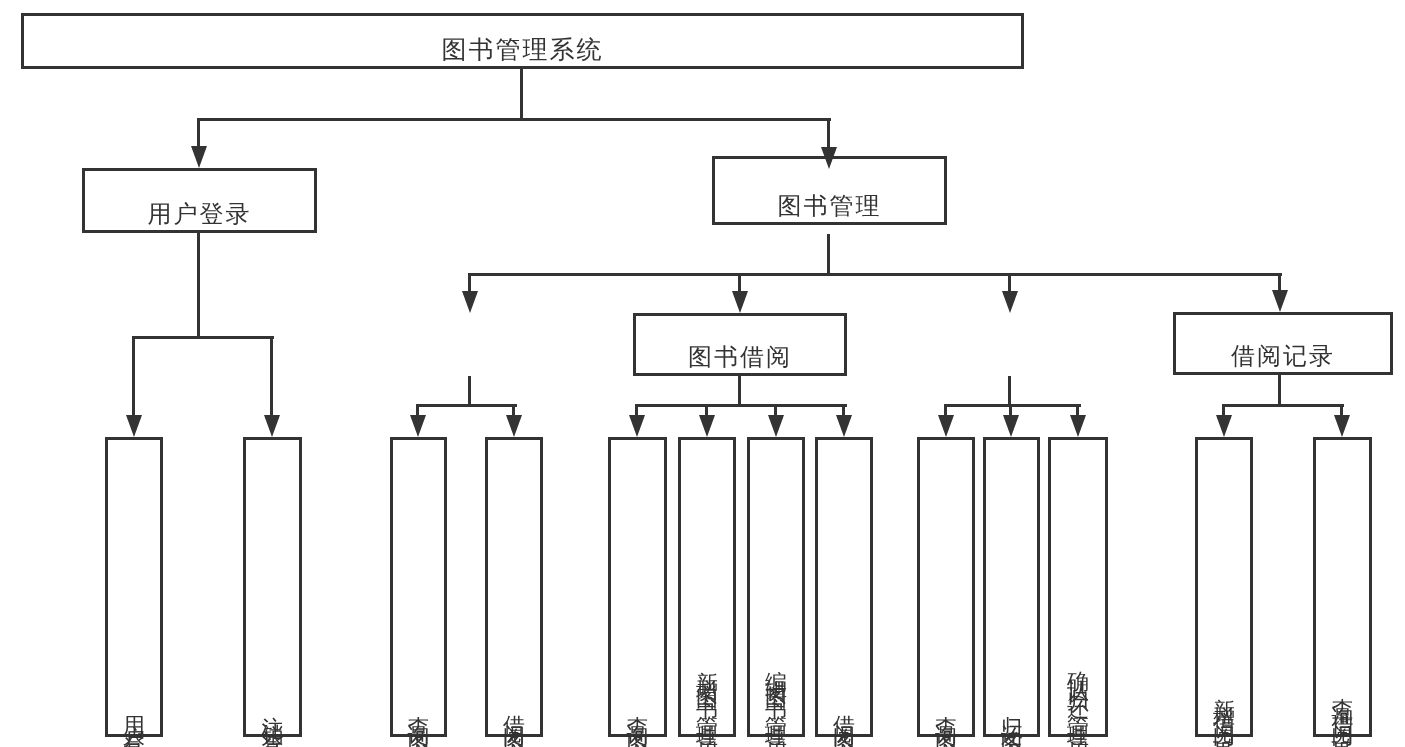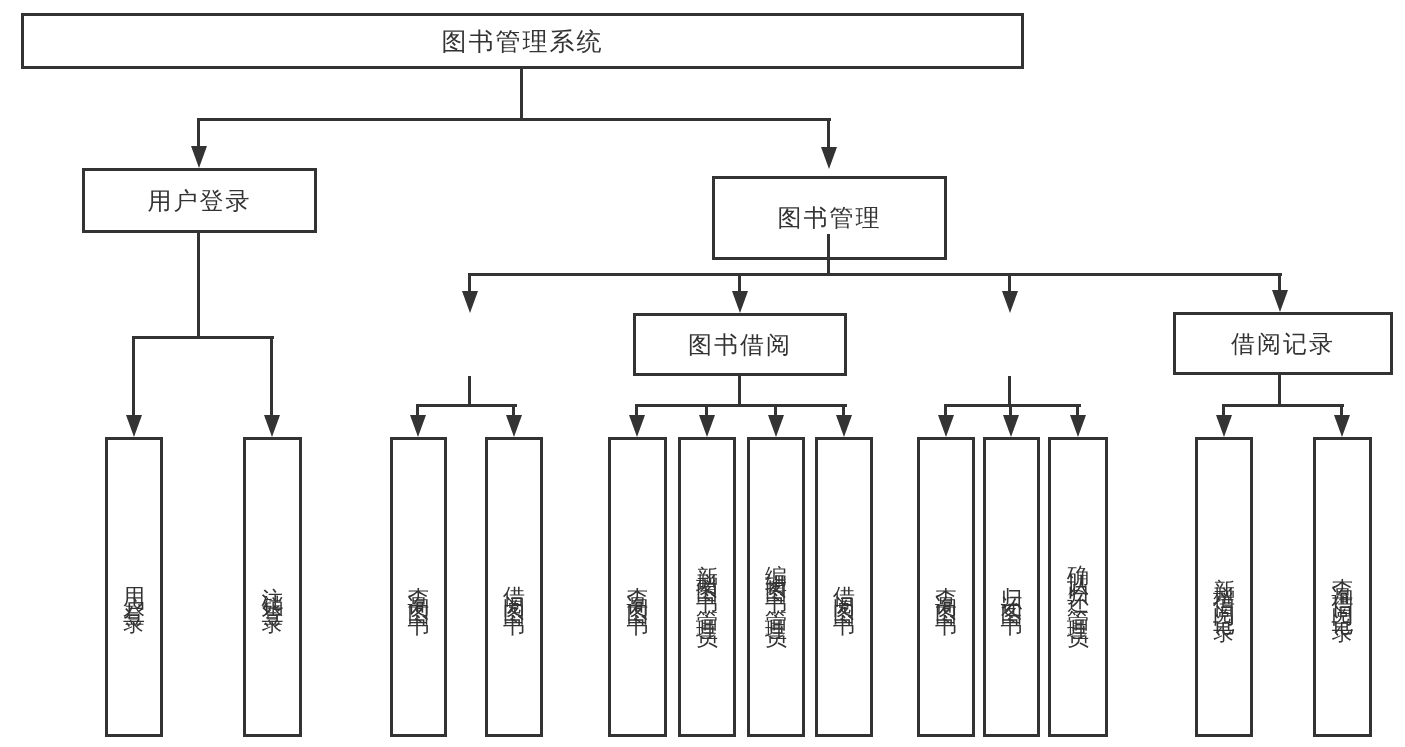--- a/index.html
+++ b/index.html
@@ -9,21 +9,21 @@
     background:#ffffff;
     font-family:"Liberation Sans","DejaVu Sans",sans-serif;
     overflow:hidden;
   }
   .box{
     position:absolute;
     box-sizing:border-box;
     border:3px solid #333333;
     background:#ffffff;
     display:flex;
-    align-items:center;
+    align-items:flex-end;
     justify-content:center;
     color:#333333;
   }
   .box.h span{
     font-size:24px;
     letter-spacing:2px;
     white-space:nowrap;
   }
   .box.root span{
     font-size:25px;
@@ -68,21 +68,21 @@
 
 <div class="canvas">
 
   <div class="box h root" style="left:21px;top:13px;width:1003px;height:56px">
     <span>图书管理系统</span>
   </div>
 
   <div class="box h" style="left:82px;top:168px;width:235px;height:65px">
     <span>用户登录</span>
   </div>
-  <div class="box h" style="left:712px;top:176px;width:235px;height:84px">
+  <div class="box h" style="left:712px;top:156px;width:235px;height:69px">
     <span>图书管理</span>
   </div>
 
   <div class="box h" style="left:633px;top:313px;width:214px;height:63px">
     <span>图书借阅</span>
   </div>
   <div class="box h" style="left:1173px;top:312px;width:220px;height:63px">
     <span>借阅记录</span>
   </div>
 

